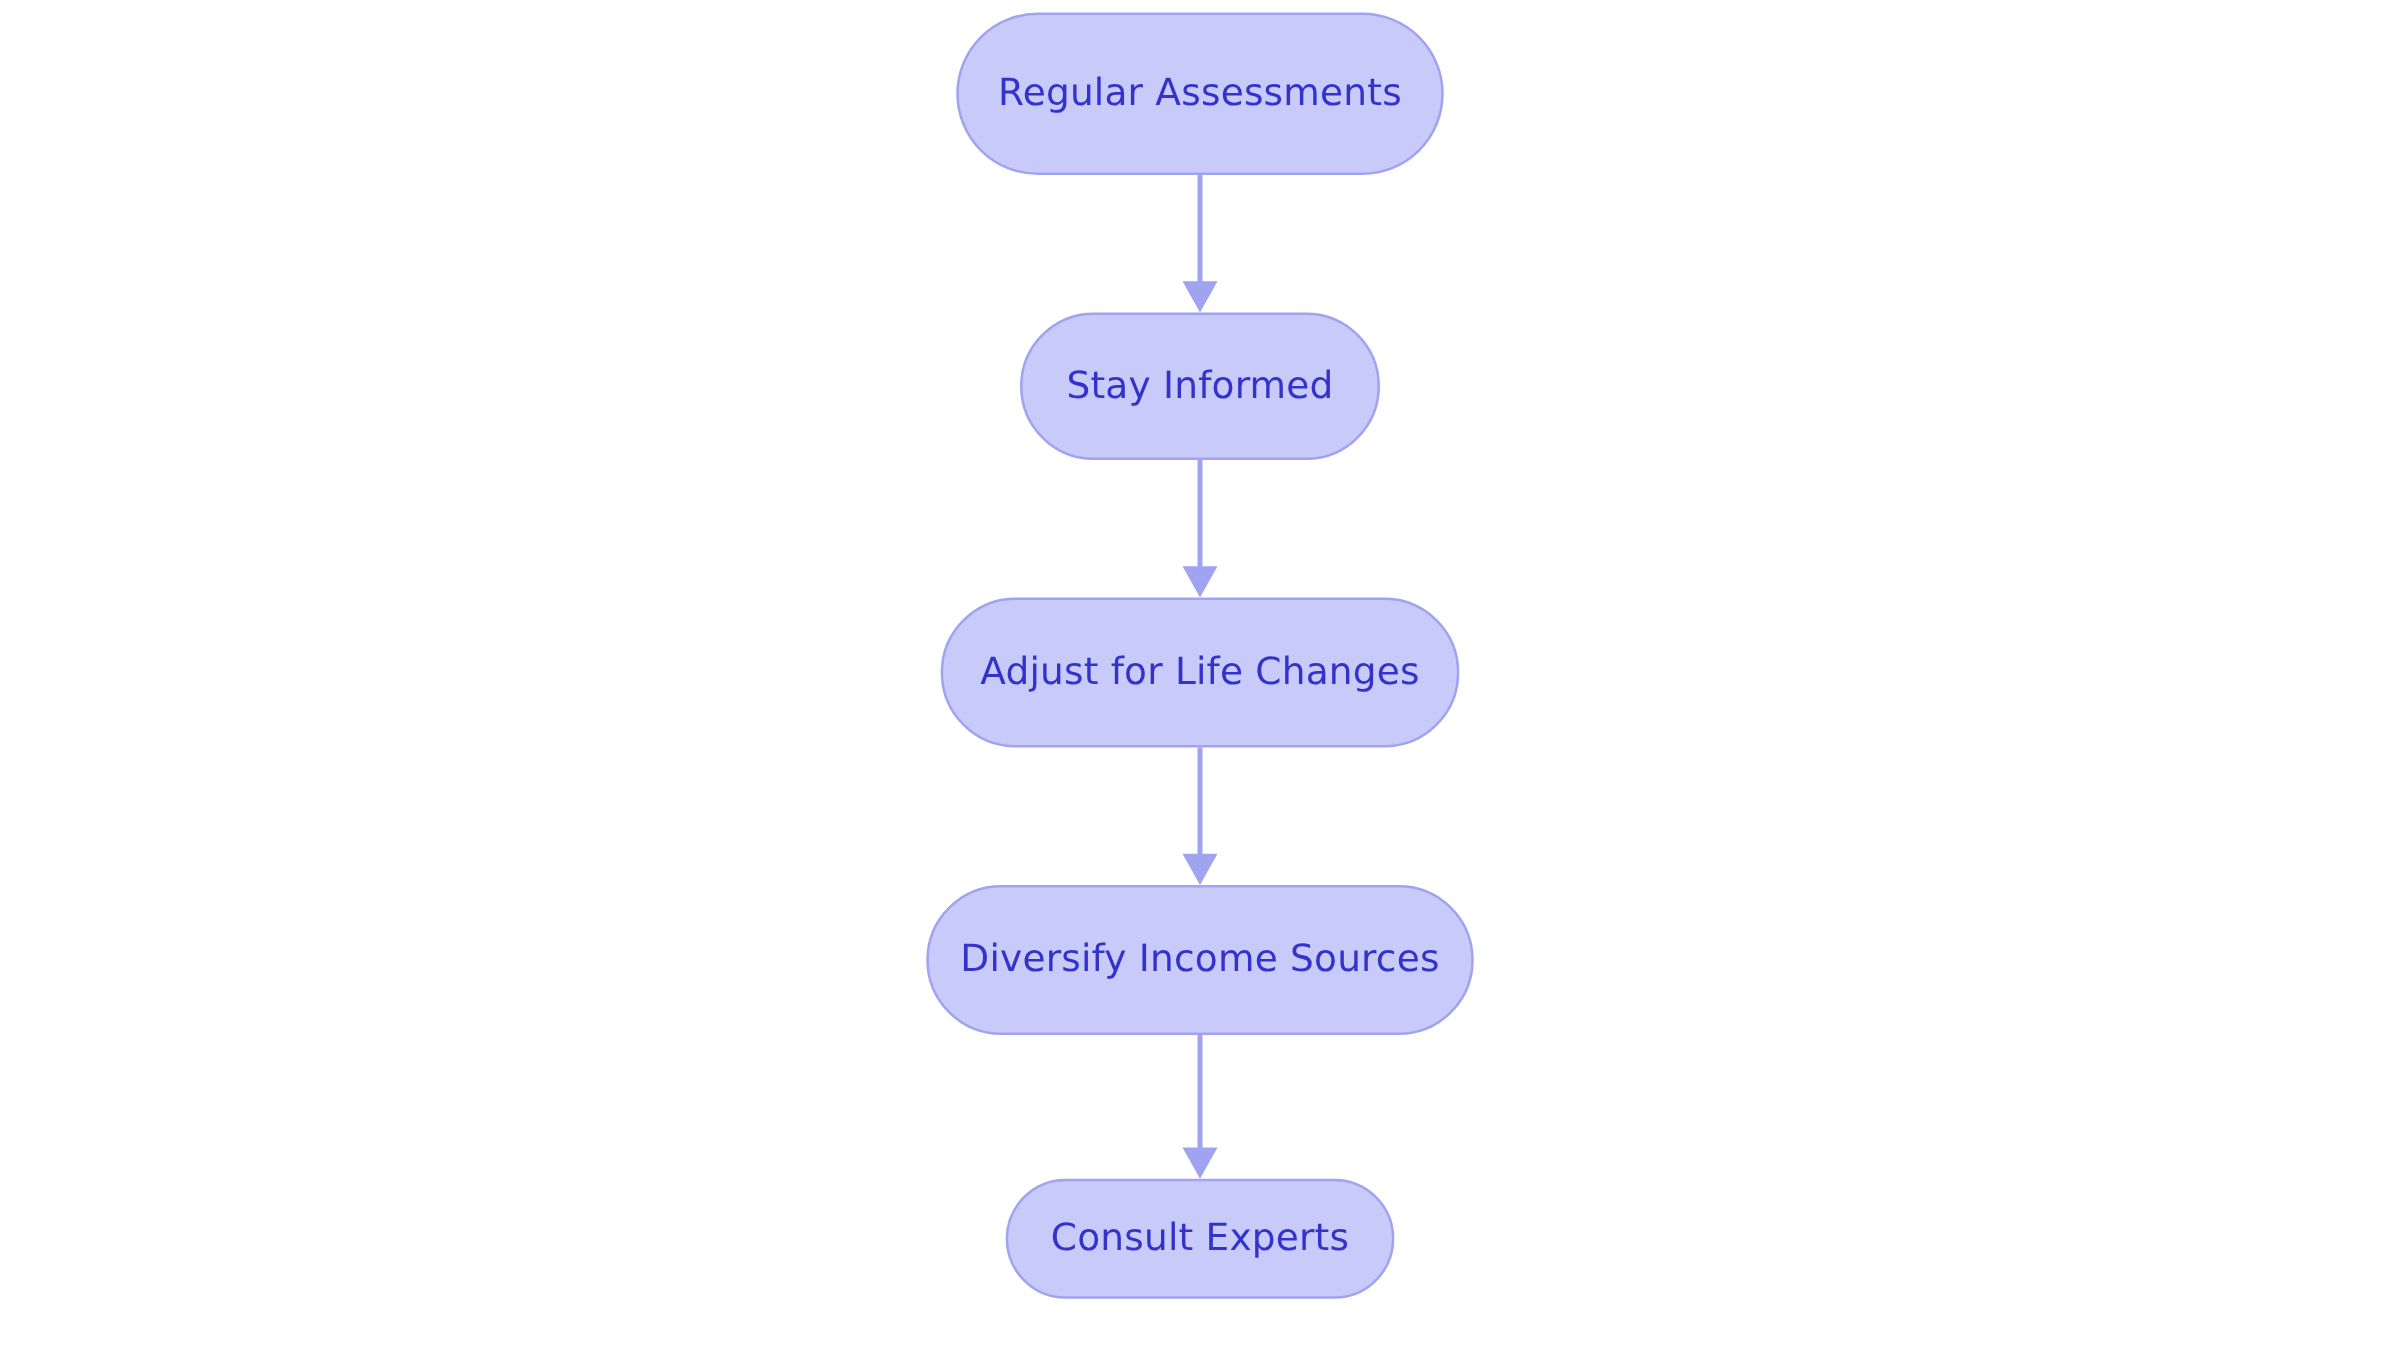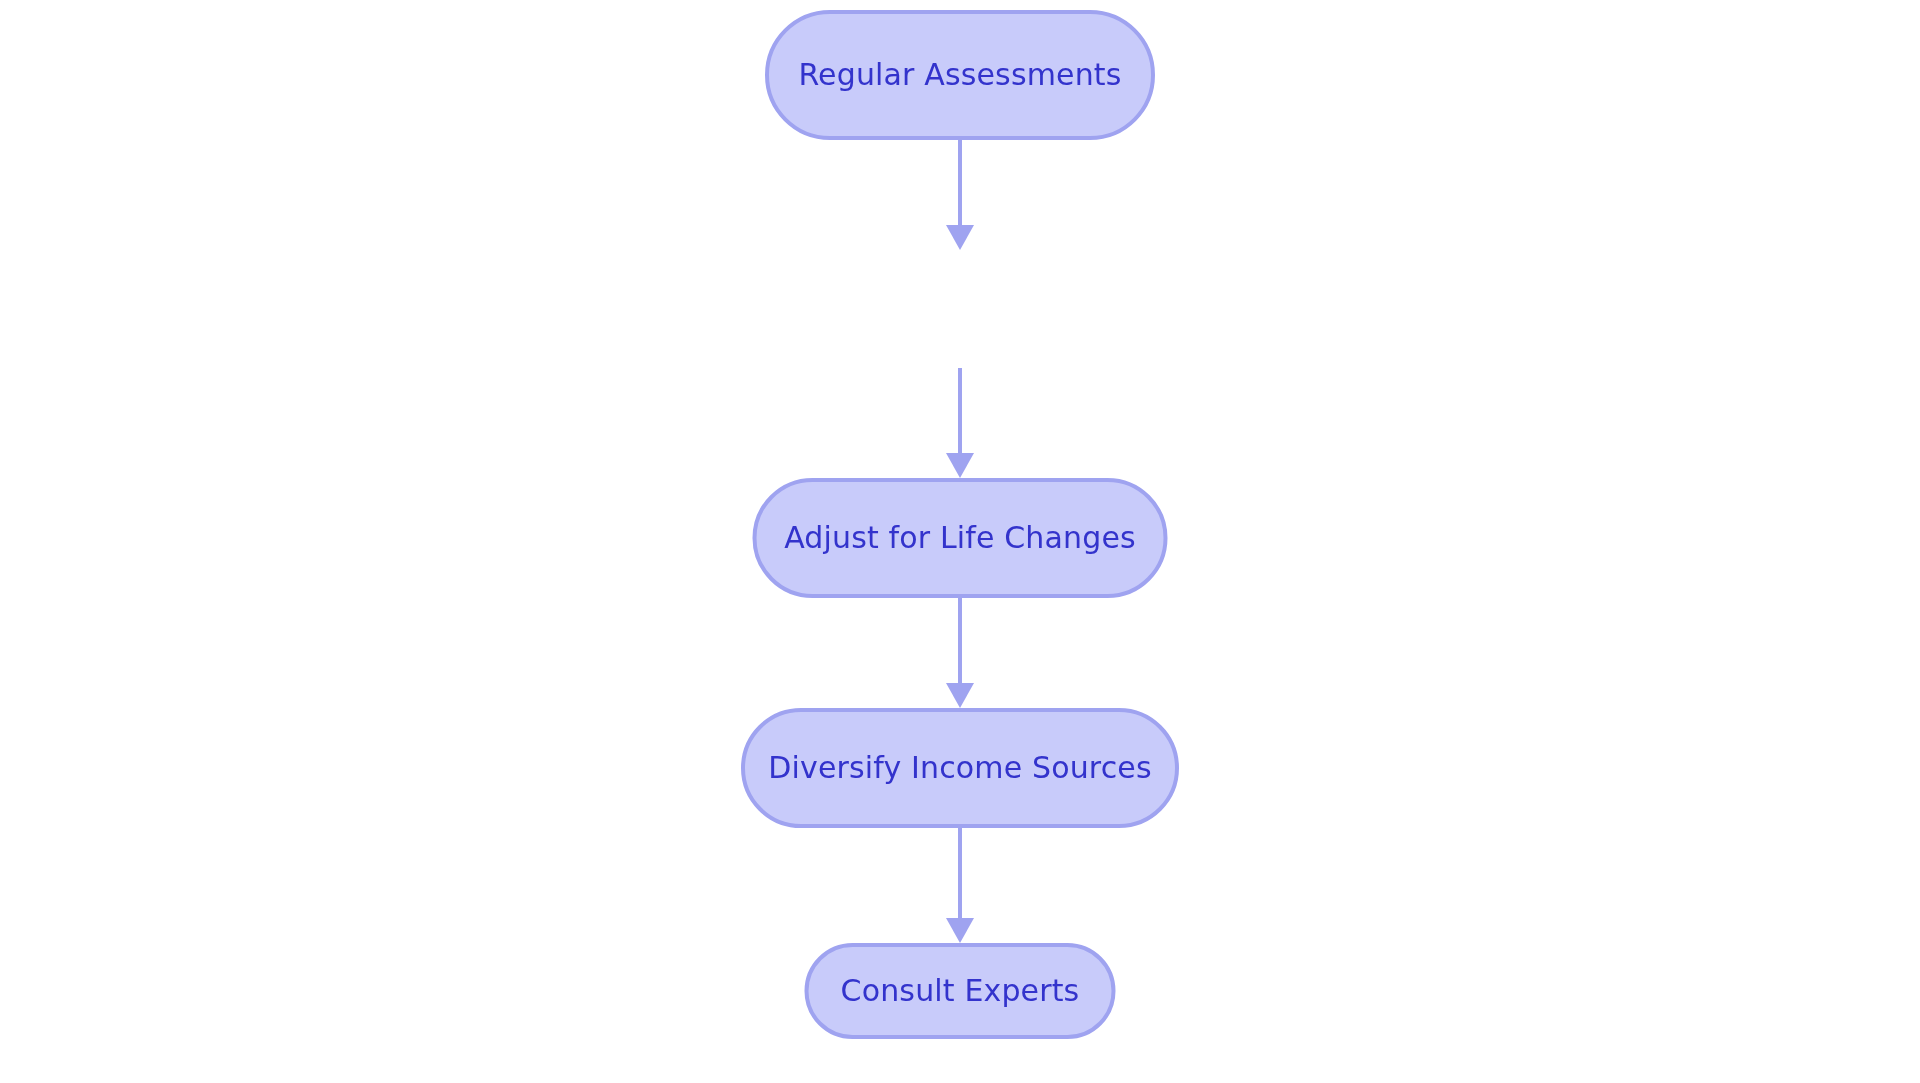--- a/index.html
+++ b/index.html
@@ -23,21 +23,21 @@
   }
 
   
   .node {
     position: absolute;
     box-sizing: border-box;
     display: flex;
     align-items: center;
     justify-content: center;
     background: #c8cbfa;
-    border: 4px solid #14532d;
+    border: 2px solid #14532d;
     border-radius: 9999px;
     transform: translateX(-50%);
     z-index: 2;
   }
 
   .node-label {
     color: #3333cc;
     font-family: "DejaVu Sans", "Liberation Sans", sans-serif;
     font-size: 30px;
     font-weight: 400;
@@ -81,20 +81,23 @@
       <line class="connector-line" x1="34" y1="0" x2="34" y2="87"></line>
       <polygon class="connector-head" points="20,85 48,85 34,110"></polygon>
     </svg>
     <svg class="connector" width="68" height="115" viewBox="0 0 68 115" style="left: 960px; top: 828px;">
       <line class="connector-line" x1="34" y1="0" x2="34" y2="92"></line>
       <polygon class="connector-head" points="20,90 48,90 34,115"></polygon>
     </svg>
     <div class="node" style="left: 960px; top: 10px; width: 390px; height: 130px; background: rgb(200, 203, 250); border-color: rgb(159, 163, 240);">
       <span class="node-label" style="color: rgb(51, 51, 204);">Regular Assessments</span>
     </div>
+    <div class="node" style="left: 960px; top: 250px; width: 288px; height: 118px; background: rgb(200, 203, 250); border-color: rgb(159, 163, 240);">
+      <span class="node-label" style="color: rgb(51, 51, 204);">Stay Informed</span>
+    </div>
     <div class="node" style="left: 960px; top: 478px; width: 415px; height: 120px; background: rgb(200, 203, 250); border-color: rgb(159, 163, 240);">
       <span class="node-label" style="color: rgb(51, 51, 204);">Adjust for Life Changes</span>
     </div>
     <div class="node" style="left: 960px; top: 708px; width: 438px; height: 120px; background: rgb(200, 203, 250); border-color: rgb(159, 163, 240);">
       <span class="node-label" style="color: rgb(51, 51, 204);">Diversify Income Sources</span>
     </div>
     <div class="node" style="left: 960px; top: 943px; width: 311px; height: 96px; background: rgb(200, 203, 250); border-color: rgb(159, 163, 240);">
       <span class="node-label" style="color: rgb(51, 51, 204);">Consult Experts</span>
     </div>
   </div>

